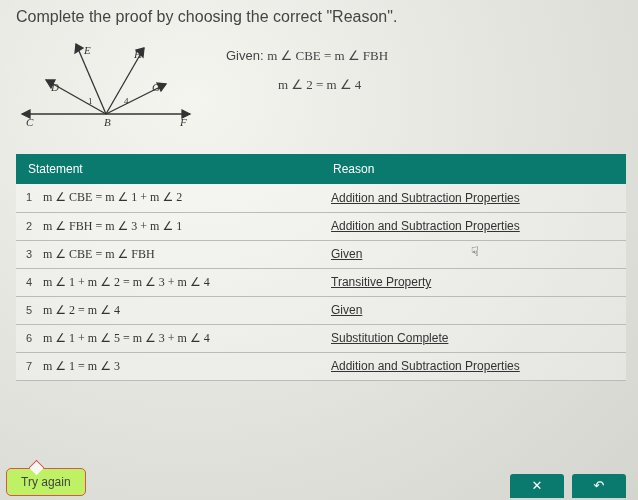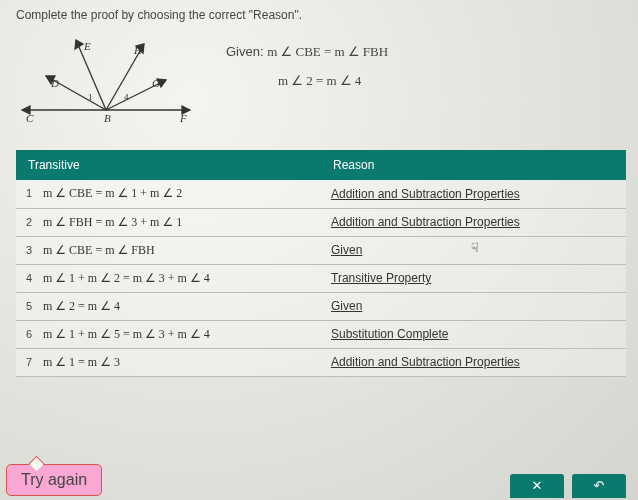--- a/index.html
+++ b/index.html
@@ -6,21 +6,21 @@
   body {
     font-family: Arial, Helvetica, sans-serif;
     background: radial-gradient(ellipse at 30% 20%, #f5f5f0 0%, #e8e8e3 40%, #d5d5d0 100%);
     width: 638px;
     height: 500px;
     overflow: hidden;
     color: #333;
     position: relative;
   }
   .instruction {
-    font-size: 12px;
+    font-size: 16px;
     color: #444;
     padding: 8px 16px 4px 16px;
   }
   .top-area {
     display: flex;
     padding: 6px 16px 12px 16px;
     align-items: flex-start;
   }
   .diagram {
     width: 180px;
@@ -70,23 +70,23 @@
     color: #333;
     cursor: pointer;
   }
   .num { display:inline-block; width:14px; color:#444; font-family: Arial, sans-serif; font-size:11px;}
   .try-again {
     position: absolute;
     left: 6px;
     bottom: 4px;
     border: 1.5px solid #d9534f;
     border-radius: 5px;
-    background: #f9a8d4;
+    background: #bef264;
     padding: 6px 14px;
-    font-size: 16px;
+    font-size: 12px;
     color: #444;
   }
   .try-again::after {
     content:"";
     position:absolute;
     top:-7px; left:24px;
     width:10px; height:10px;
     background:#f8f8f3;
     border-left:1.5px solid #d9534f;
     border-top:1.5px solid #d9534f;
@@ -156,21 +156,21 @@
     </div>
     <div style="padding-left:52px;">
       <span class="math-italic">m ∠ 2 = m ∠ 4</span>
     </div>
   </div>
 </div>
 
 <table class="proof-table">
   <thead>
     <tr>
-      <th>Transitive</th>
+      <th>Statement</th>
       <th>Reason</th>
     </tr>
   </thead>
   <tbody>
     <tr>
       <td><span class="num">1</span> <span class="math-italic">m ∠ CBE = m ∠ 1 + m ∠ 2</span></td>
       <td><span class="reason-link">Addition and Subtraction Properties</span></td>
     </tr>
     <tr>
       <td><span class="num">2</span> <span class="math-italic">m ∠ FBH = m ∠ 3 + m ∠ 1</span></td>

